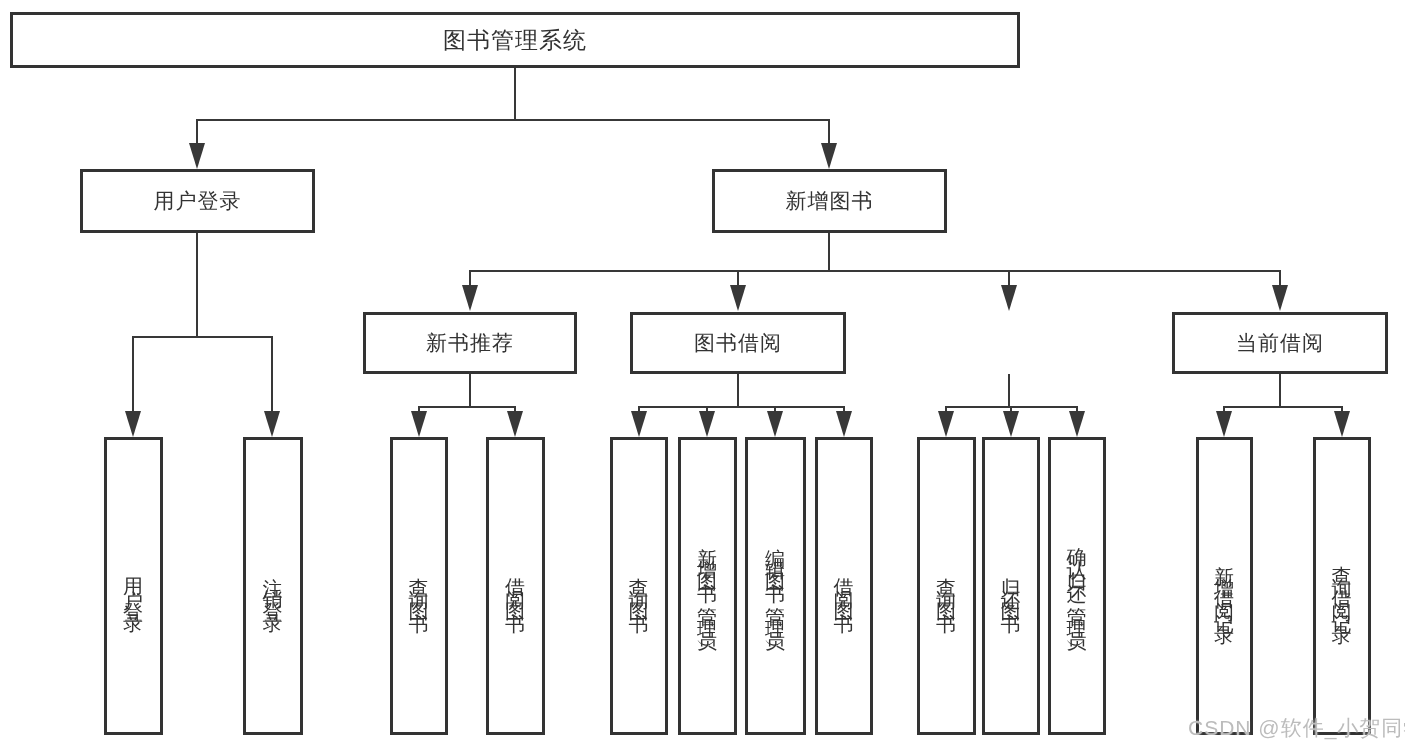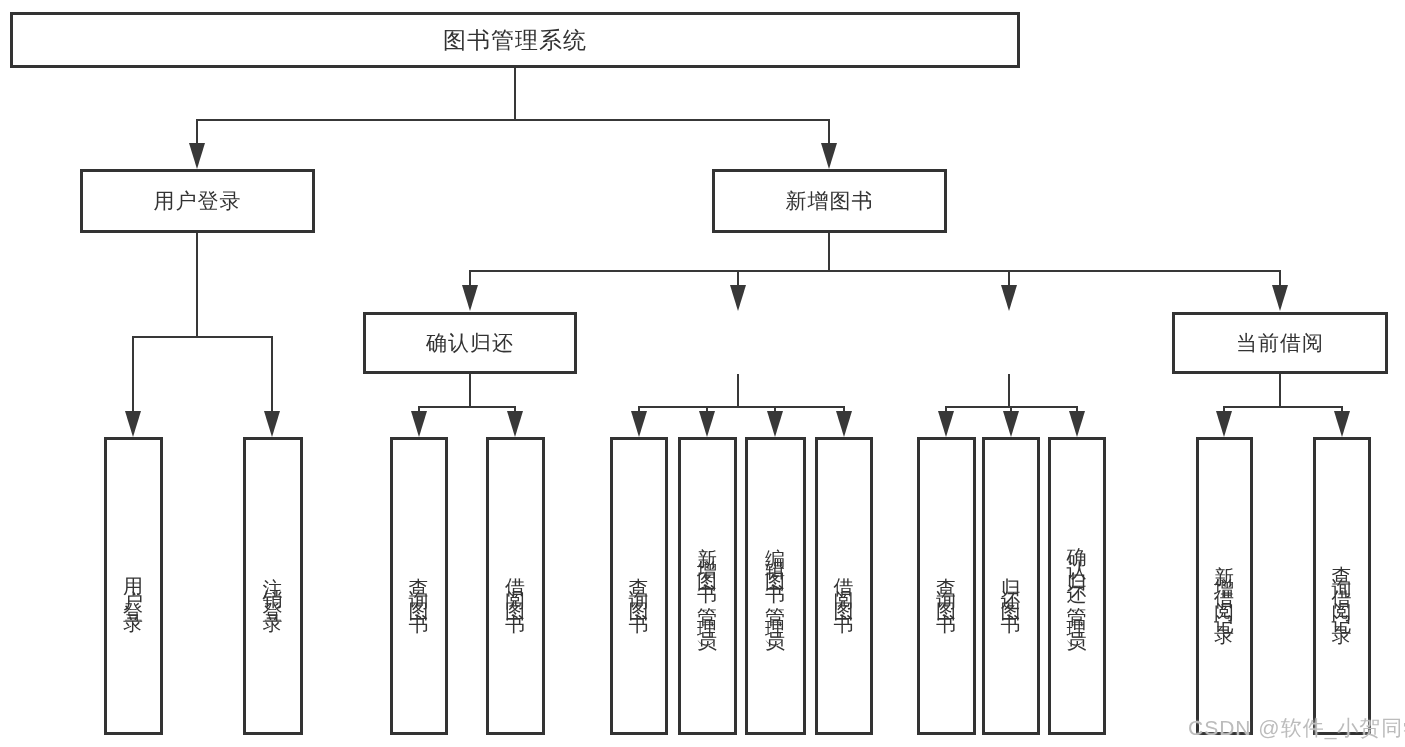--- a/index.html
+++ b/index.html
@@ -99,21 +99,24 @@
   </div>
 
   <div class="hbox" style="left:80px;top:169px;width:235px;height:64px">
     <span>用户登录</span>
   </div>
   <div class="hbox" style="left:712px;top:169px;width:235px;height:64px">
     <span>新增图书</span>
   </div>
 
   <div class="hbox" style="left:363px;top:312px;width:214px;height:62px">
-    <span>确认归还</span>
+    <span>新书推荐</span>
+  </div>
+  <div class="hbox" style="left:630px;top:312px;width:216px;height:62px">
+    <span>图书借阅</span>
   </div>
   <div class="hbox" style="left:1172px;top:312px;width:216px;height:62px">
     <span>当前借阅</span>
   </div>
 
   <div class="vbox" style="left:104px;width:59px">
     <span class="vtext">用户登录</span>
   </div>
   <div class="vbox" style="left:243px;width:60px">
     <span class="vtext">注销登录</span>

